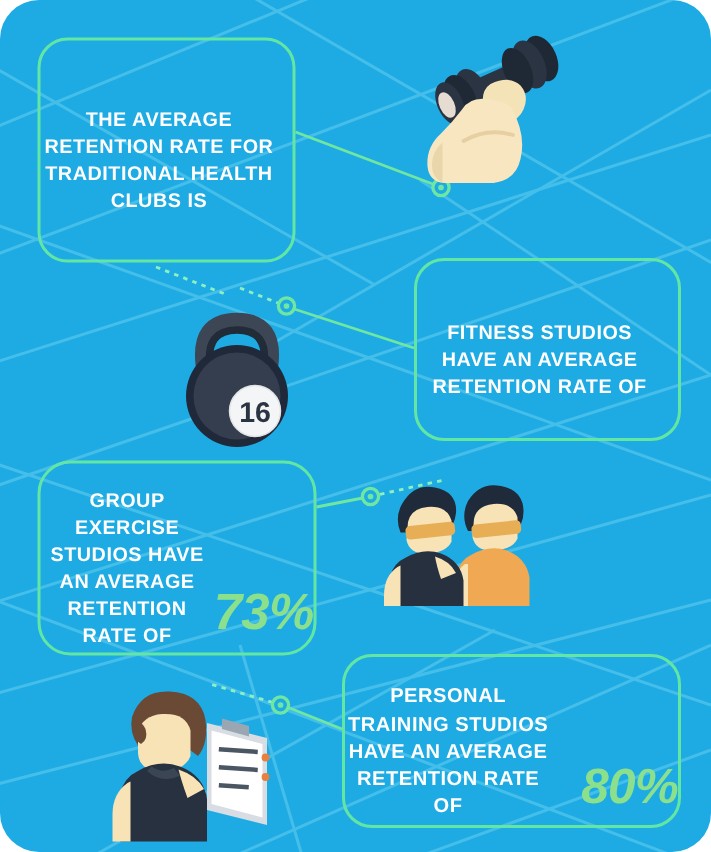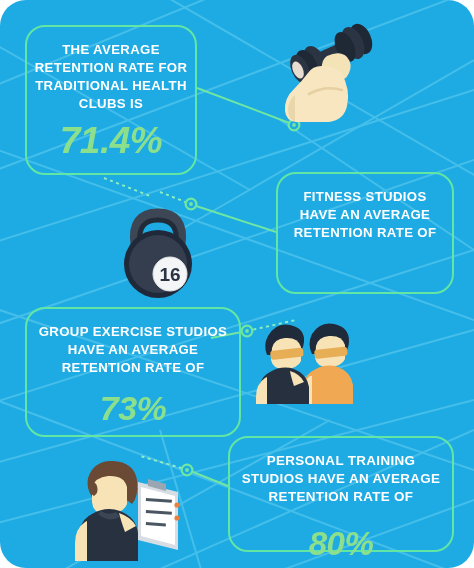--- a/index.html
+++ b/index.html
@@ -30,21 +30,21 @@
     height: 100%;
     pointer-events: none;
   }
 
   .stat-card {
     position: absolute;
     box-sizing: border-box;
     border: 2px solid #62e6a4;
     border-radius: 20px;
     display: flex;
-    flex-direction: column;
+    flex-direction: row;
     align-items: center;
     justify-content: flex-start;
     padding-top: 14px;
   }
   .stat-label {
     color: #ffffff;
     font-weight: bold;
     font-size: 13.2px;
     line-height: 1.36;
     letter-spacing: 0.35px;
@@ -59,21 +59,21 @@
     font-size: 36px;
     letter-spacing: -0.5px;
     line-height: 1;
     margin-top: auto;
     margin-bottom: 16px;
   }
 
   
   #card-1 { left: 25px;  top: 25px;  width: 172px; height: 150px; }
   #card-2 { left: 276px; top: 172px; width: 178px; height: 122px; gap: 12px; }
-  #card-3 { left: 25px;  top: 307px; width: 216px; height: 130px; }
+  #card-3 { left: 25px;  top: 307px; width: 186px; height: 130px; border-radius: 22px; }
   #card-4 { left: 228px; top: 436px; width: 226px; height: 116px; gap: 20px; }
 
   #card-1 .stat-value { font-size: 37px; margin-bottom: 14px; }
   #card-2 .stat-value { font-size: 33px; margin-bottom: 10px; }
   #card-3 .stat-value { font-size: 34px; margin-bottom: 10px; text-align: center; }
   #card-4 .stat-value { font-size: 33px; margin-bottom: 10px; }
   #card-4 .stat-label { font-size: 13.4px; }
 
   
   .icon-art {
@@ -228,21 +228,20 @@
       <rect x="84" y="46" width="26" height="3" fill="#4b5663" transform="rotate(4 84 46)"></rect>
       <rect x="84" y="58" width="26" height="3" fill="#4b5663" transform="rotate(4 84 58)"></rect>
       <rect x="84" y="70" width="20" height="3" fill="#4b5663" transform="rotate(4 84 70)"></rect>
       <circle cx="115" cy="53" r="2.6" fill="#e8813f"></circle>
       <circle cx="115" cy="66" r="2.6" fill="#e8813f"></circle>
     </g>
   </svg>
 
   <div class="stat-card" id="card-1">
     <div class="stat-label">THE AVERAGE RETENTION RATE FOR TRADITIONAL HEALTH CLUBS IS</div>
-    <div class="stat-value">71.4%</div>
   </div>
 
   <div class="stat-card" id="card-2">
     <div class="stat-label">FITNESS STUDIOS HAVE AN AVERAGE RETENTION RATE OF</div>
   </div>
 
   <div class="stat-card" id="card-3">
     <div class="stat-label">GROUP EXERCISE STUDIOS HAVE AN AVERAGE RETENTION RATE OF</div>
     <div class="stat-value">73%</div>
   </div>

